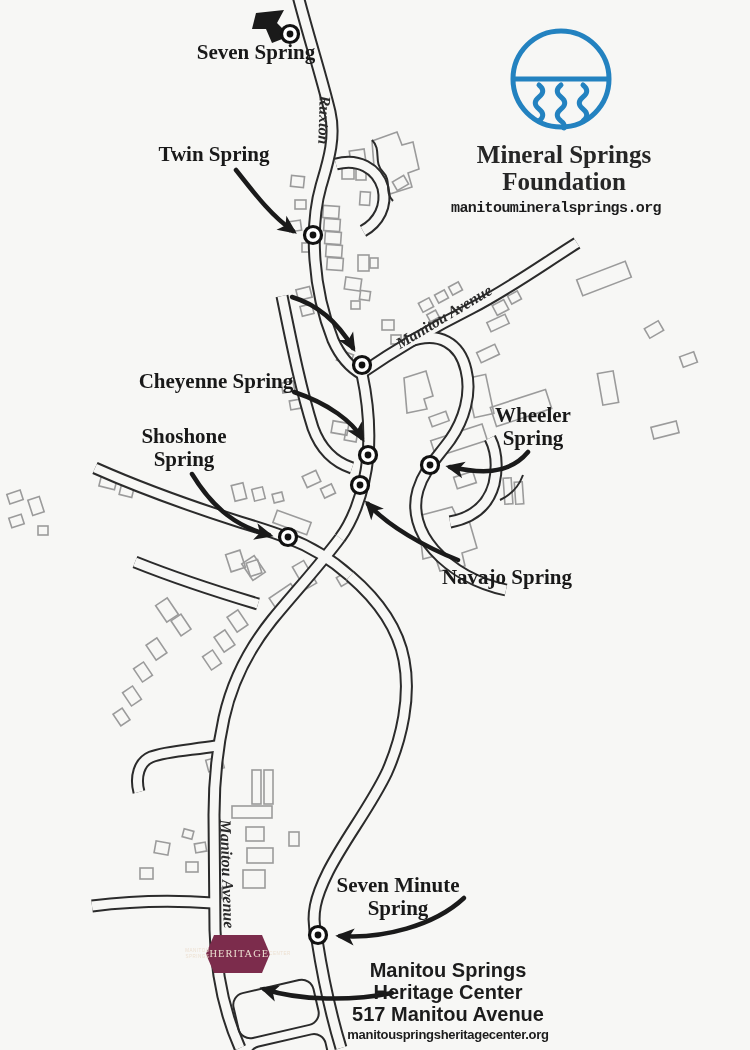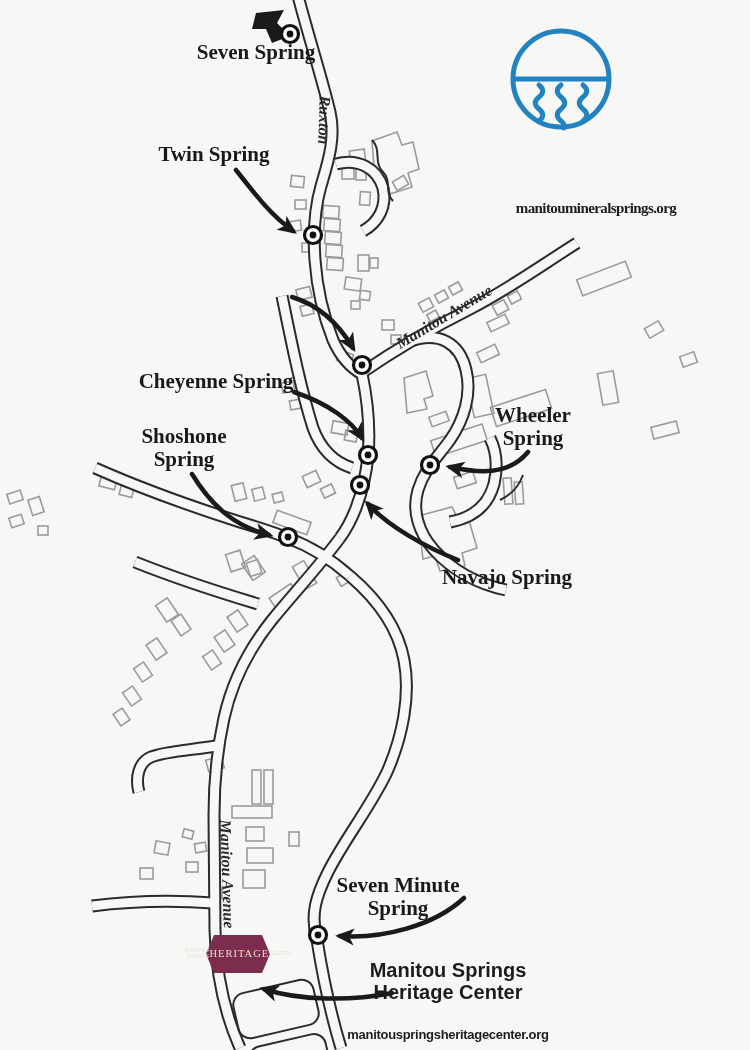--- a/index.html
+++ b/index.html
@@ -10,22 +10,22 @@
   .abs{position:absolute;}
   .spring-label{position:absolute;transform:translate(-50%,-50%);
       font-family:"Liberation Serif",serif;font-weight:bold;font-size:21px;
       line-height:23px;color:#191919;white-space:pre-line;text-align:center;}
   .street-label{position:absolute;font-family:"Liberation Serif",serif;
       font-style:italic;font-weight:600;font-size:16px;color:#2a2a2a;
       white-space:nowrap;}
   .brand-title{position:absolute;left:564px;top:141px;transform:translateX(-50%);
       font-family:"Liberation Serif",serif;font-weight:bold;font-size:25px;
       line-height:27px;color:#262626;white-space:pre-line;text-align:center;}
-  .brand-url{position:absolute;left:596px;top:200px;transform:translateX(-50%);
-      font-family:Liberation Serif, serif;font-weight:bold;font-size:15px;
+  .brand-url{position:absolute;left:556px;top:200px;transform:translateX(-50%);
+      font-family:Liberation Mono, monospace;font-weight:bold;font-size:15px;
       letter-spacing:-0.6px;color:#1c1c1c;white-space:nowrap;}
   .footer-block{position:absolute;left:448px;top:959px;transform:translateX(-50%);
       font-family:"Liberation Sans",sans-serif;font-weight:bold;font-size:20px;
       line-height:22px;color:#1c1c1c;text-align:center;white-space:nowrap;}
   .footer-url{position:absolute;left:448px;top:1027px;transform:translateX(-50%);
       font-family:"Liberation Sans",sans-serif;font-weight:bold;font-size:13px;
       letter-spacing:-0.3px;color:#1c1c1c;white-space:nowrap;}
   .badge-wrap{position:absolute;left:205px;top:934px;width:66px;height:40px;}
   .badge-text{position:absolute;left:0;top:0;width:66px;height:40px;
       display:flex;flex-direction:row;align-items:center;justify-content:center;
@@ -222,20 +222,22 @@
       </g>
   </svg>
 
   <svg class="abs" style="left:505px;top:23px" width="112" height="112" viewBox="0 0 112 112">
     <circle class="logo-stroke" cx="56" cy="56" r="48" fill="none" stroke="#2382c0" stroke-width="5"></circle>
     <path class="logo-stroke" d="M 7,56 L 105,56" fill="none" stroke="#2382c0" stroke-width="5"></path>
     <path class="logo-stroke" d="M 34,62 c 5,4 5,8 0,12 c -5,4 -5,8 0,12 c 5,4 5,8 0,12" fill="none" stroke="#2382c0" stroke-width="5" stroke-linecap="round"></path>
     <path class="logo-stroke" d="M 56,62 c -5,4 -5,8 0,12 c 5,4 5,8 0,12 c -5,4 -5,8 0,12 c 3,2 4,4 3,7" fill="none" stroke="#2382c0" stroke-width="5" stroke-linecap="round"></path>
     <path class="logo-stroke" d="M 78,62 c 5,4 5,8 0,12 c -5,4 -5,8 0,12 c 5,4 5,8 0,12" fill="none" stroke="#2382c0" stroke-width="5" stroke-linecap="round"></path>
   </svg>
+  <div class="brand-title">Mineral Springs
+Foundation</div>
   <div class="brand-url">manitoumineralsprings.org</div>
 
   <div class="spring-label" style="left:256px;top:52px">Seven Spring</div>
   <div class="spring-label" style="left:214px;top:154px">Twin Spring</div>
   <div class="spring-label" style="left:216px;top:381px">Cheyenne Spring</div>
   <div class="spring-label" style="left:184px;top:448px">Shoshone
 Spring</div>
   <div class="spring-label" style="left:533px;top:427px">Wheeler
 Spring</div>
   <div class="spring-label" style="left:507px;top:577px">Navajo Spring</div>
@@ -253,16 +255,17 @@
     <div class="badge-text">
       <div class="badge-small">MANITOU SPRINGS</div>
       <div class="badge-main">HERITAGE</div>
       <div class="badge-small">CENTER</div>
     </div>
   </div>
 
   <div class="footer-block">
     <div>Manitou Springs</div>
     <div>Heritage Center</div>
+    <div>517 Manitou Avenue</div>
   </div>
   <div class="footer-url">manitouspringsheritagecenter.org</div>
 
 </div>
 
 </body></html>

